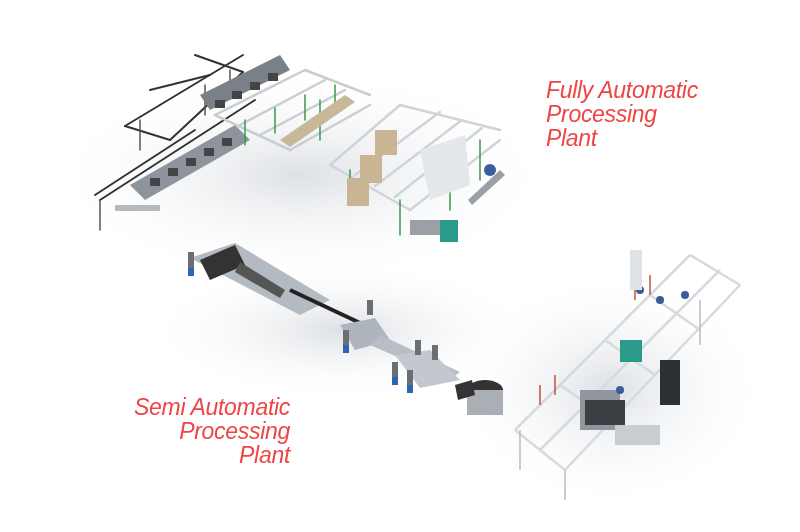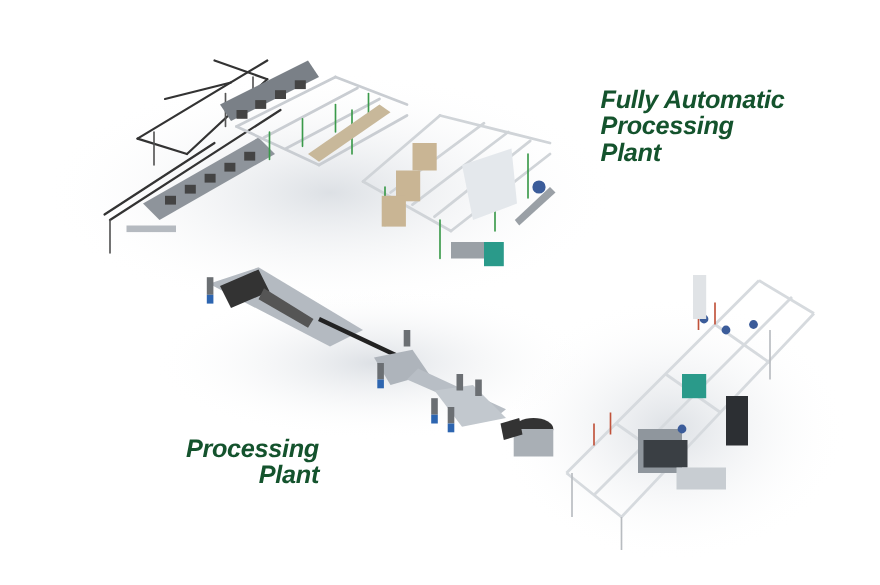--- a/index.html
+++ b/index.html
@@ -1,18 +1,18 @@
 <!DOCTYPE html>
 <html><head>
 <meta charset="utf-8">
 <style>
   html,body{margin:0;padding:0;background:#ffffff;}
   body{width:800px;height:532px;position:relative;overflow:hidden;font-family:"Liberation Sans",sans-serif;}
   .floor{position:absolute;left:0;top:0;width:800px;height:532px;}
-  .label{position:absolute;color:#14532d;font-style:italic;font-weight:bold;font-size:23px;line-height:24px;letter-spacing:-0.3px;}
+  .label{position:absolute;color:#ef4444;font-style:italic;font-weight:normal;font-size:23px;line-height:24px;letter-spacing:-0.3px;}
   .label-full{left:546px;top:78px;text-align:left;}
   .label-semi{left:80px;top:395px;width:210px;text-align:right;}
   .label span{display:block;}
 </style>
 </head>
 <body>
 
 <svg class="floor" viewBox="0 0 800 532" xmlns="http://www.w3.org/2000/svg">
   <defs>
     <radialGradient id="shadowA" cx="50%" cy="50%" r="50%">
@@ -167,15 +167,16 @@
   </g>
 </svg>
 
 <div class="label label-full">
   <span>Fully Automatic</span>
   <span>Processing</span>
   <span>Plant</span>
 </div>
 
 <div class="label label-semi">
+  <span>Semi Automatic</span>
   <span>Processing</span>
   <span>Plant</span>
 </div>
 
 </body></html>

